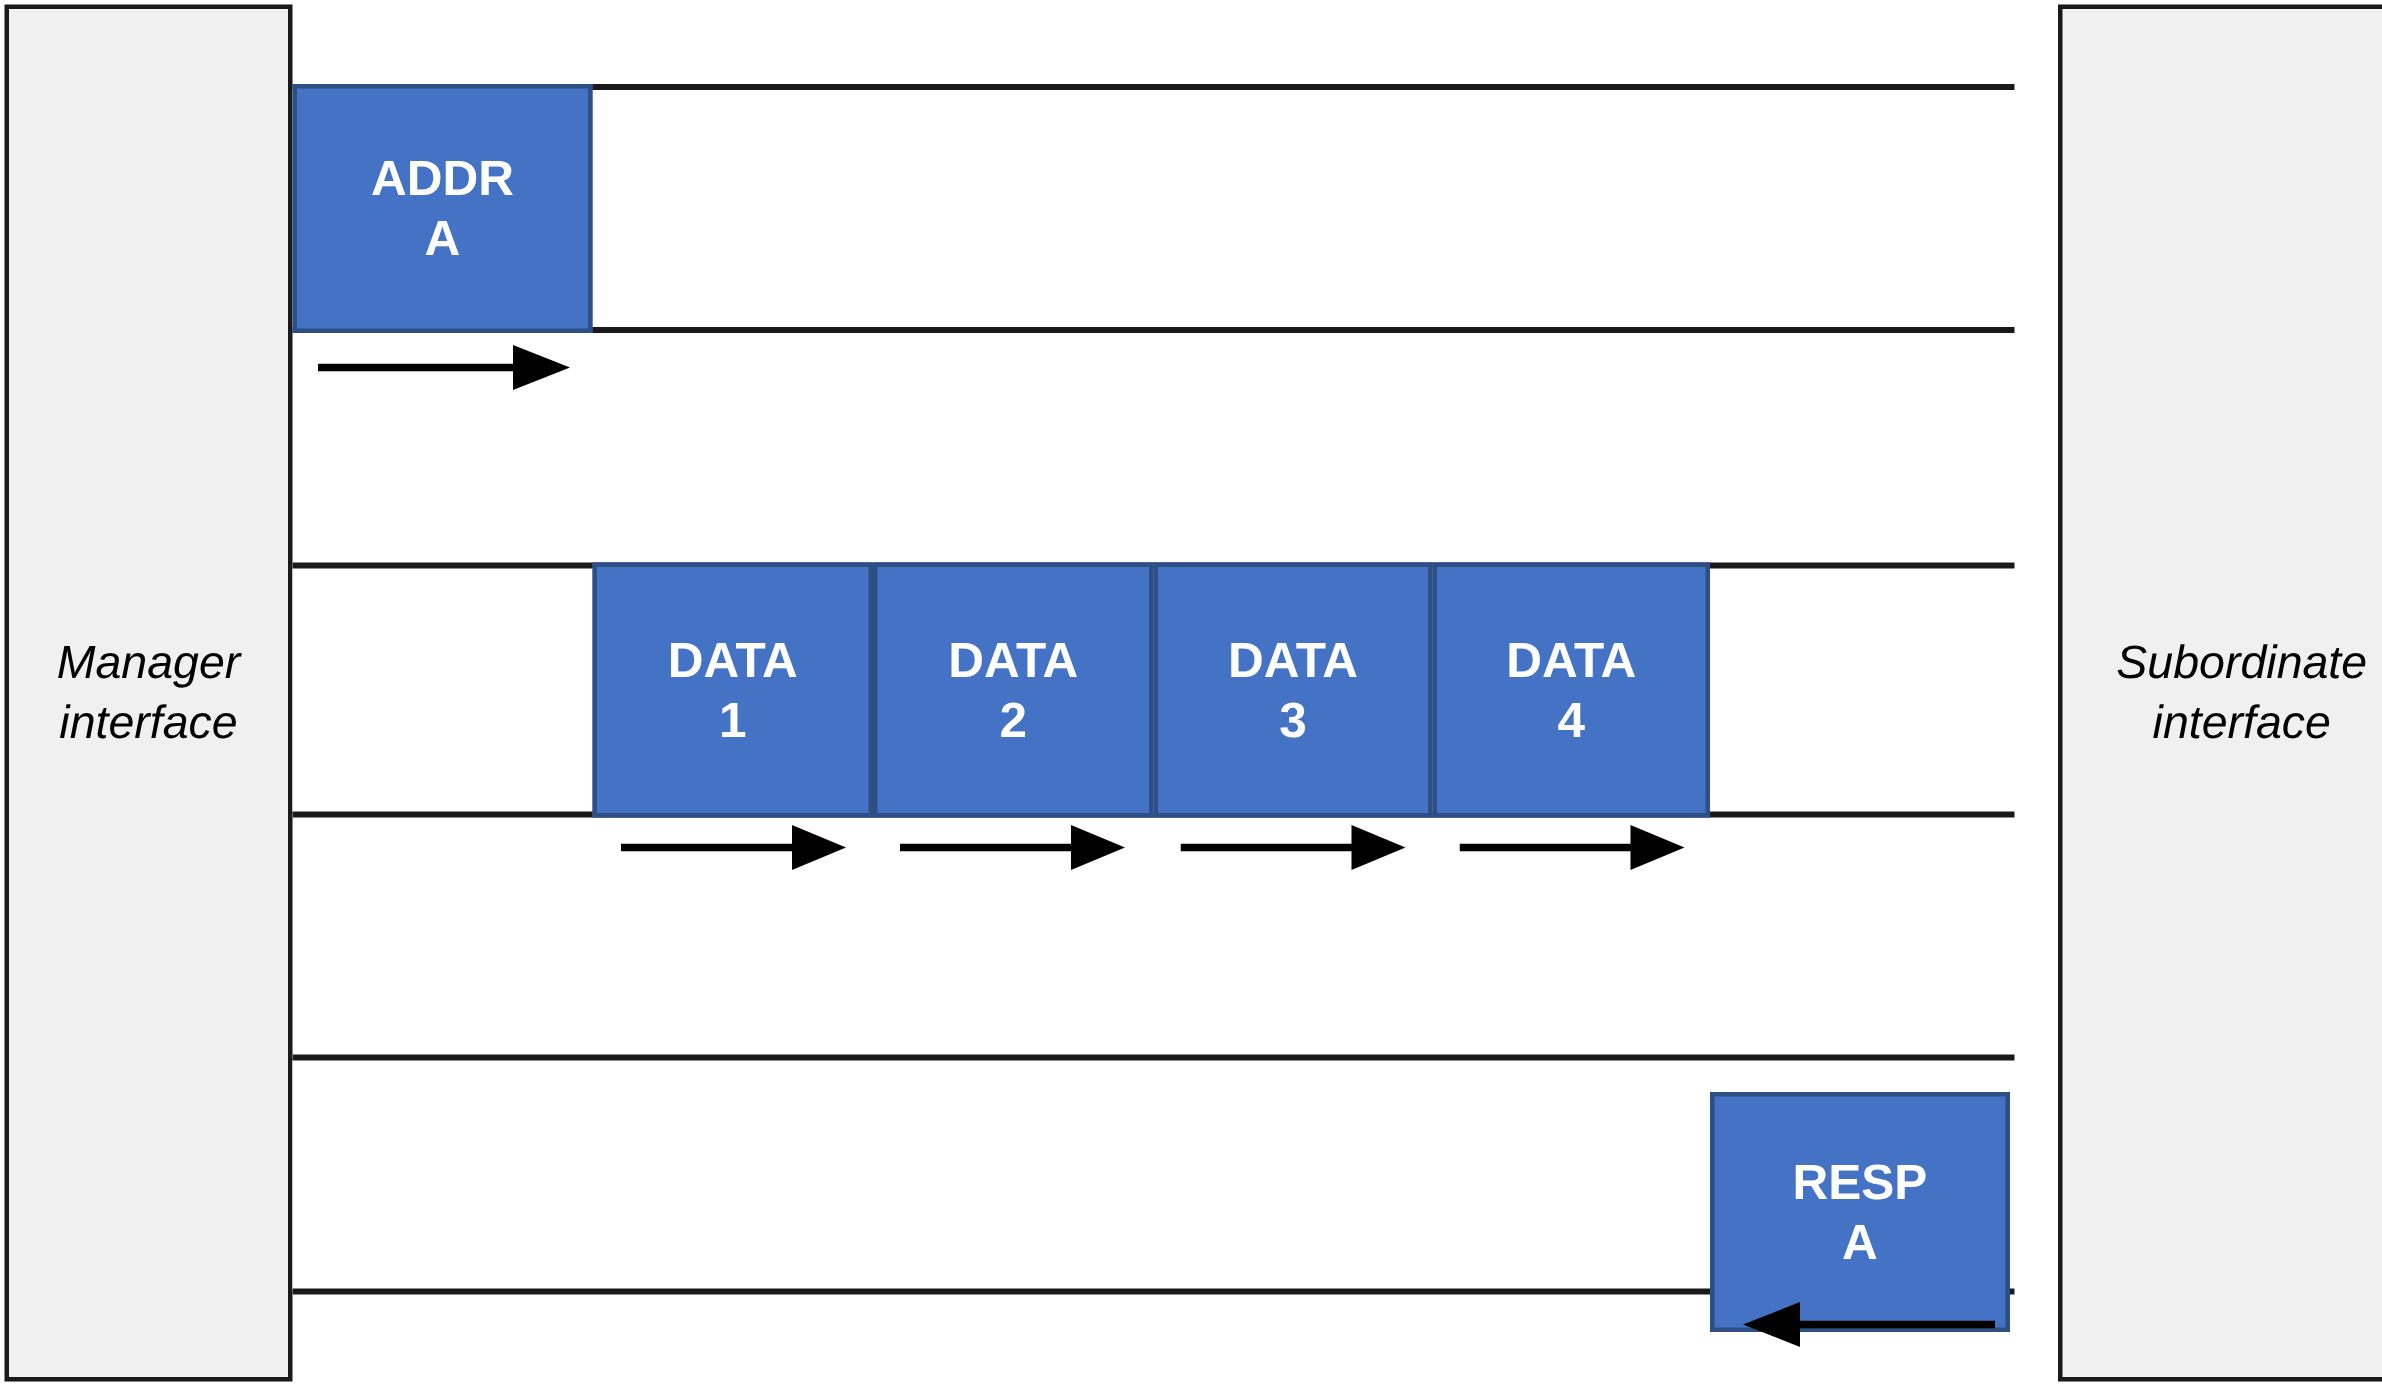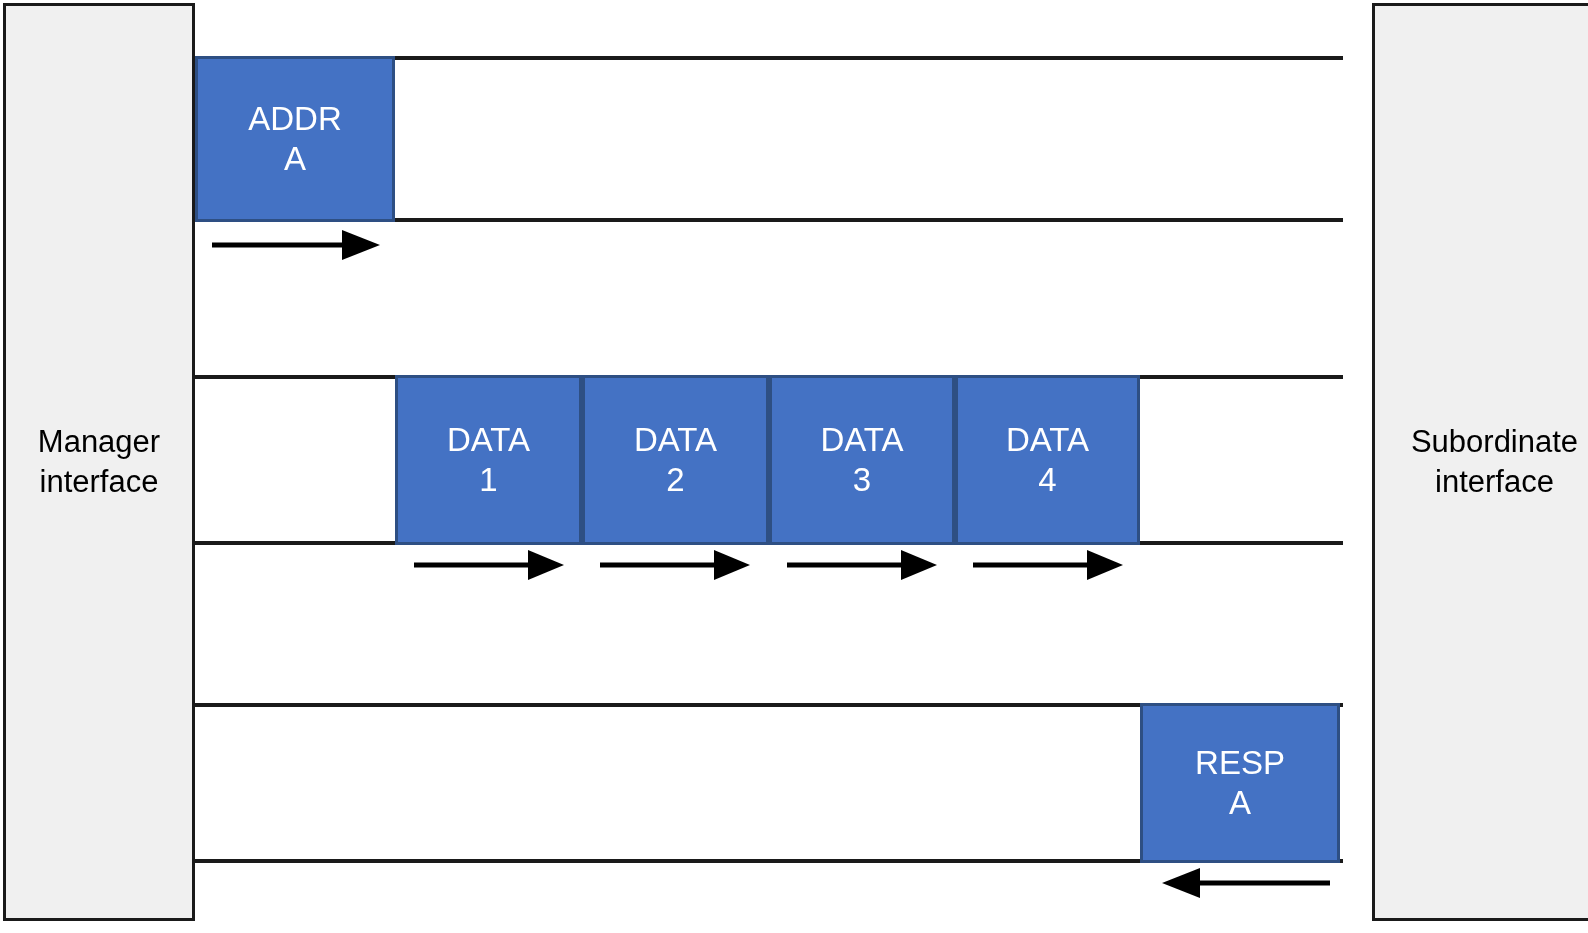--- a/index.html
+++ b/index.html
@@ -24,20 +24,21 @@
     background: #F0F0F0;
     border: 3px solid #1A1A1A;
     box-sizing: border-box;
     display: flex;
     align-items: center;
     justify-content: center;
     text-align: center;
     font-size: 31px;
     color: #000000;
     line-height: 1.28;
+    font-style: italic;
   }
   #manager-panel { left: 3px;    top: 3px; width: 192px; height: 918px; }
   #subordinate-panel { left: 1372px; top: 3px; width: 245px; height: 918px; }
 
   
   .channel-band {
     position: absolute;
     background: #ffffff;
     border-top: 4px solid #1A1A1A;
     border-bottom: 4px solid #1A1A1A;
@@ -63,27 +64,27 @@
   .payload-box {
     position: absolute;
     background: #4472C4;
     border: 3px solid #2E4F83;
     box-sizing: border-box;
     display: flex;
     flex-direction: column;
     align-items: center;
     justify-content: center;
     color: #ffffff;
-    font-weight: normal;
+    font-weight: bold;
     font-size: 33px;
     line-height: 1.22;
     text-align: center;
   }
   #addr-box { left: 195px;  top: 56px;  width: 200px; height: 166px; }
-  #resp-box { left: 1140px; top: 703px; width: 200px; height: 160px; }
+  #resp-box { left: 1140px; top: 728px; width: 200px; height: 160px; }
   #data-box-1 { left: 395px;  top: 375px; width: 187px; height: 170px; }
   #data-box-2 { left: 582px;  top: 375px; width: 187px; height: 170px; }
   #data-box-3 { left: 769px;  top: 375px; width: 186px; height: 170px; }
   #data-box-4 { left: 955px;  top: 375px; width: 185px; height: 170px; }
 
   
   .arrow {
     position: absolute;
     height: 34px;
   }

